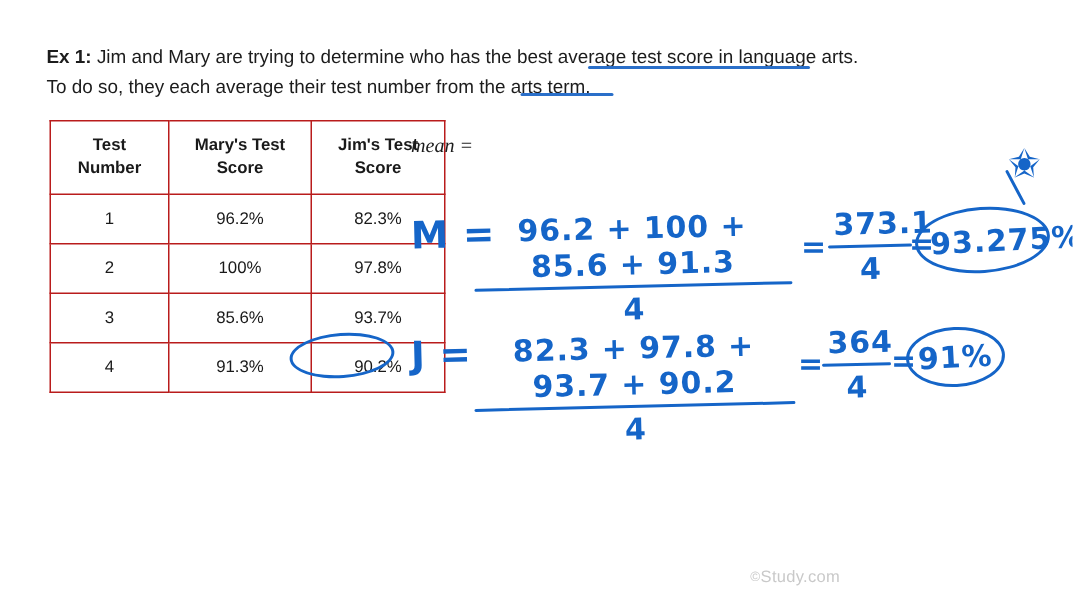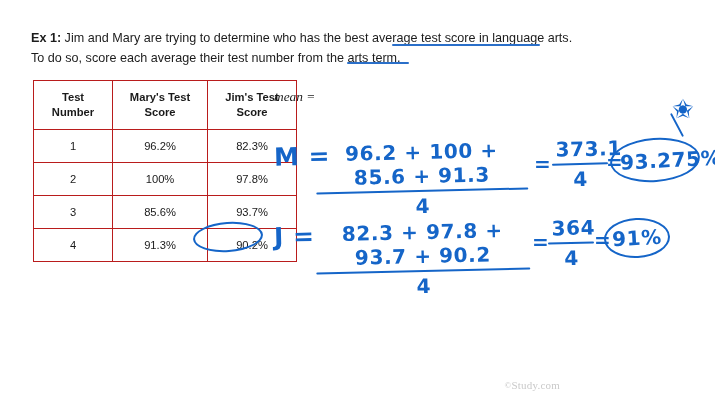--- a/index.html
+++ b/index.html
@@ -166,36 +166,35 @@
   }
 
   
   .watermark {
     position: absolute;
     right: 14px;
     bottom: 11px;
     font-size: 11px;
     color: #c9c9c9;
     letter-spacing: 0.2px;
-    font-family: Liberation Serif, serif;
   }
   .watermark .c {
     font-size: 9px;
     vertical-align: 1px;
   }
 </style>
 </head>
 <body>
 
 <div class="page">
 
   <div class="prompt">
     <span class="prompt-label">Ex 1:</span>
     <span>Jim and Mary are trying to determine who has the </span><span>best average test score</span><span> in language arts.</span><br>
-    <span>To do so, score each average their </span><span>test number</span><span> from the arts term.</span>
+    <span>To do so, they each average their </span><span>test number</span><span> from the arts term.</span>
   </div>
   <div class="underline-bar" id="ub1"></div>
   <div class="underline-bar" id="ub2"></div>
 
   <table class="score-table">
     <thead>
       <tr>
         <th class="col-num">
           <span>Test</span><br>
           <span>Number</span>

